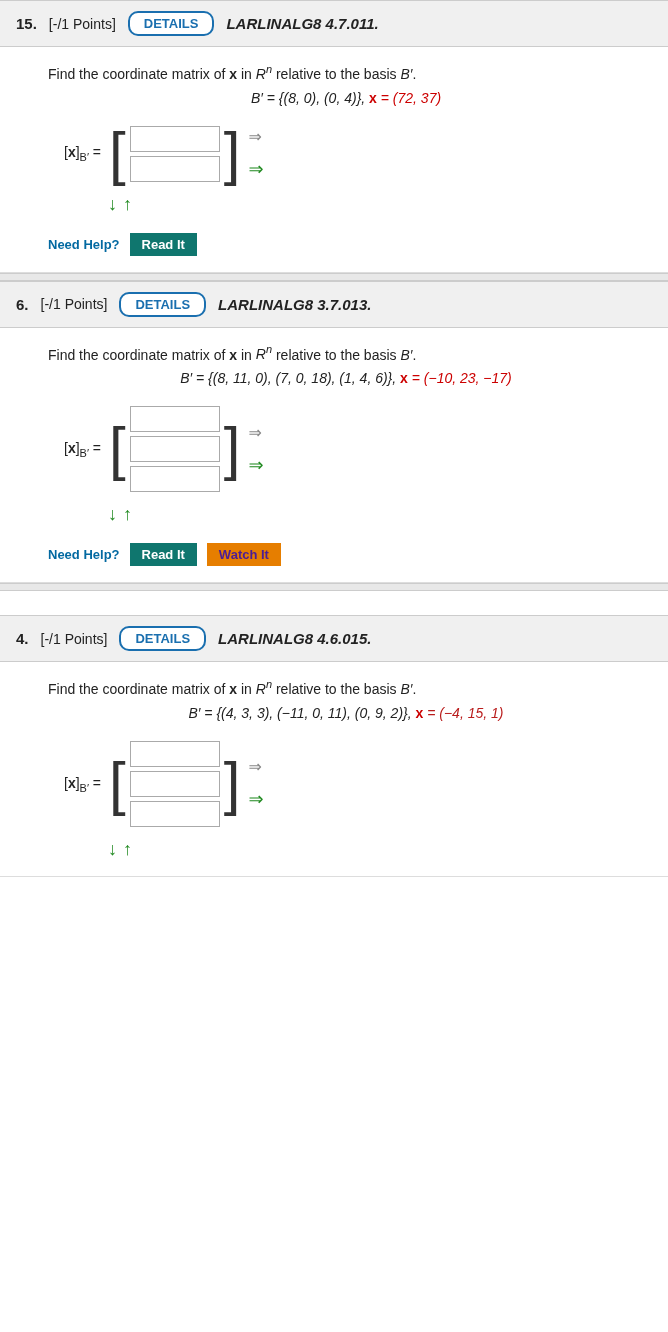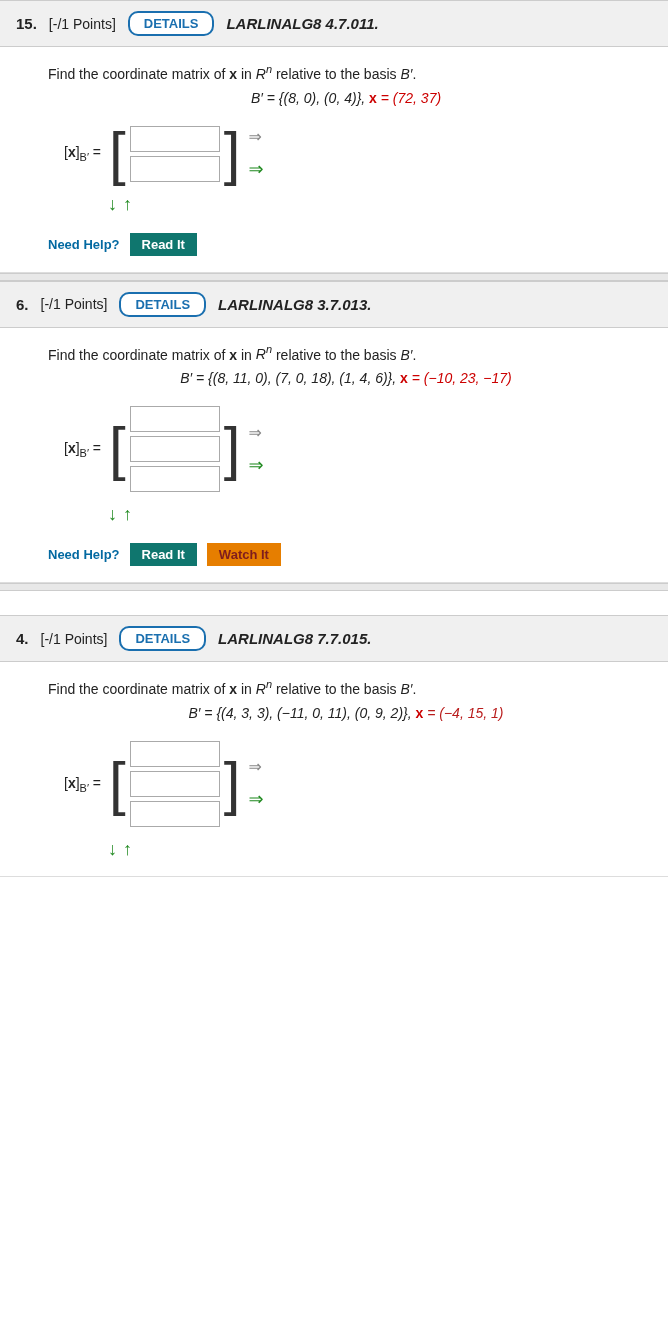--- a/index.html
+++ b/index.html
@@ -159,21 +159,21 @@
       color: #fff;
       border: none;
       padding: 4px 12px;
       font-size: 13px;
       cursor: pointer;
       font-weight: bold;
     }
 
     .watch-it-btn {
       background: #e67e00;
-      color: #7f1d1d;
+      color: #4c1d95;
       border: none;
       padding: 4px 12px;
       font-size: 13px;
       cursor: pointer;
       font-weight: bold;
     }
 
     .submit-section {
       margin-top: 14px;
     }
@@ -292,21 +292,21 @@
 </div>
 
 <div class="problem-separator"></div>
 <div style="height:24px;"></div>
 
 <div>
   <div class="problem-header">
     <span class="problem-number">4.</span>
     <span>[-/1 Points]</span>
     <button class="details-btn">DETAILS</button>
-    <span class="problem-code">LARLINALG8 7.7.015.</span>
+    <span class="problem-code">LARLINALG8 4.6.015.</span>
   </div>
   <div class="problem-body">
     <div class="problem-desc">
       Find the coordinate matrix of <b>x</b> in <em>R<span class="sup-n">n</span></em> relative to the basis <em>B′</em>.
     </div>
     <div class="math-line">
       <em>B′ = {(4, 3, 3), (−11, 0, 11), (0, 9, 2)},</em><b style="color:#cc0000;"> x</b><span style="color:#b91c1c;"> = (−4, 15, 1)</span>
     </div>
 
     <div class="matrix-section">

